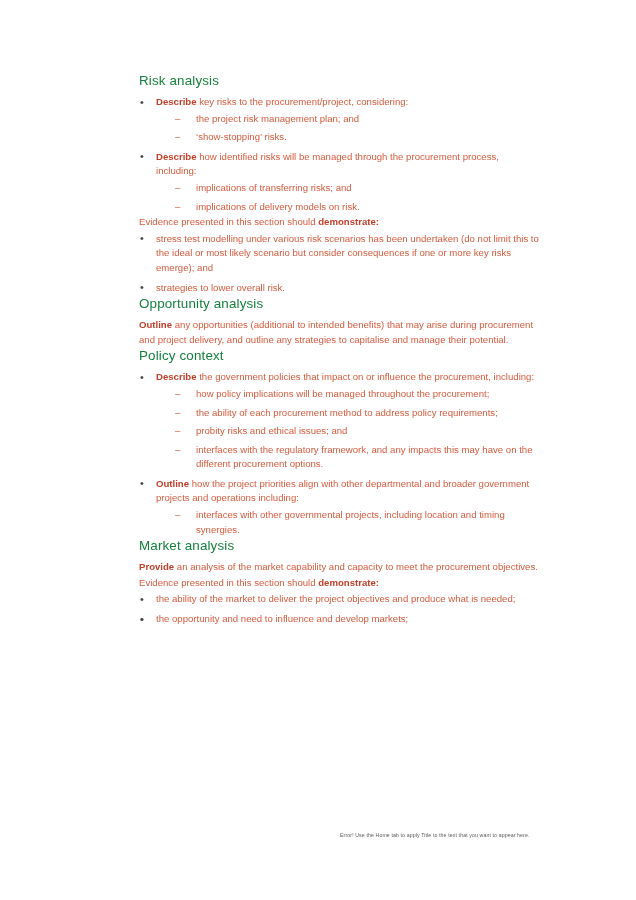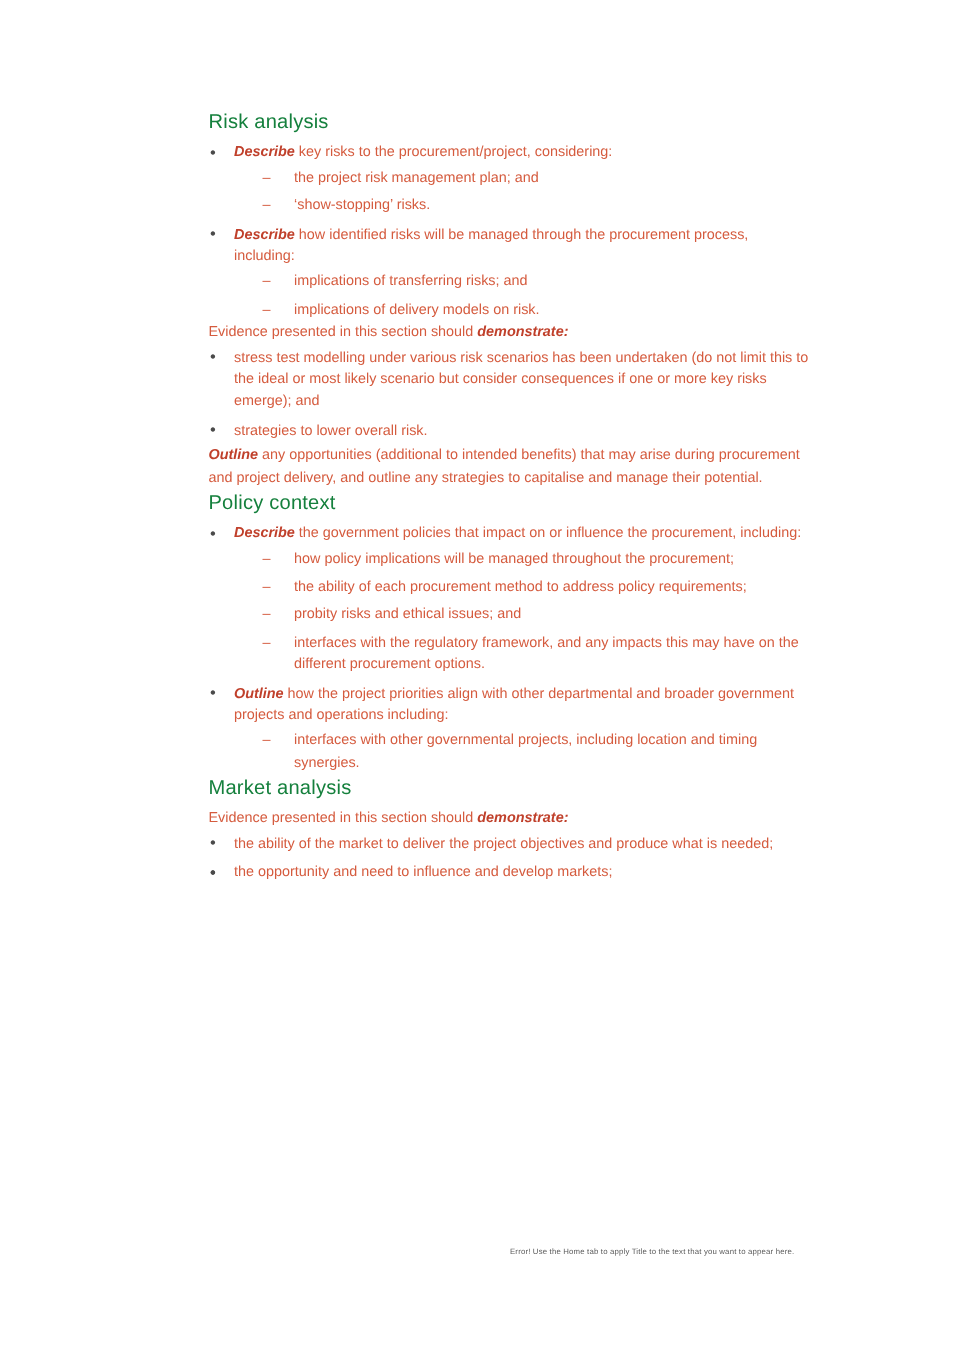--- a/index.html
+++ b/index.html
@@ -62,21 +62,20 @@
   .para.lead {
     margin-top: 2px;
   }
   .para.evidence {
     margin-top: 1px;
     margin-bottom: 2px;
   }
   b, .bold {
     font-weight: 700;
     color: #C0402B;
-    font-style: italic;
   }
 
   
   ul.l1 {
     list-style: none;
     margin: 0;
     padding: 0;
   }
   ul.l1 > li {
     position: relative;
@@ -192,20 +191,21 @@
           <span>stress test modelling under various risk scenarios has been undertaken (do not limit this to the ideal or most likely scenario but consider consequences if one or more key risks emerge); and</span>
         </li>
         <li>
           <span class="mk">•</span>
           <span>strategies to lower overall risk.</span>
         </li>
       </ul>
     </div>
 
     <div class="section section-opp">
+      <h2 class="heading">Opportunity analysis</h2>
       <p class="para lead"><b class="bold">Outline</b><span> any opportunities (additional to intended benefits) that may arise during procurement and project delivery, and outline any strategies to capitalise and manage their potential.</span></p>
     </div>
 
     <div class="section section-policy">
       <h2 class="heading">Policy context</h2>
 
       <ul class="l1">
 
         <li>
           <span class="mk">•</span>
@@ -239,20 +239,21 @@
               <span>interfaces with other governmental projects, including location and timing synergies.</span>
             </li>
           </ul>
         </li>
       </ul>
     </div>
 
     <div class="section section-market">
       <h2 class="heading">Market analysis</h2>
 
+      <p class="para lead"><b class="bold">Provide</b><span> an analysis of the market capability and capacity to meet the procurement objectives.</span></p>
 
       <p class="para evidence"><span>Evidence presented in this section should </span><b class="bold">demonstrate:</b></p>
 
       <ul class="l1">
         <li>
           <span class="mk">•</span>
           <span>the ability of the market to deliver the project objectives and produce what is needed;</span>
         </li>
         <li>
           <span class="mk">•</span>

